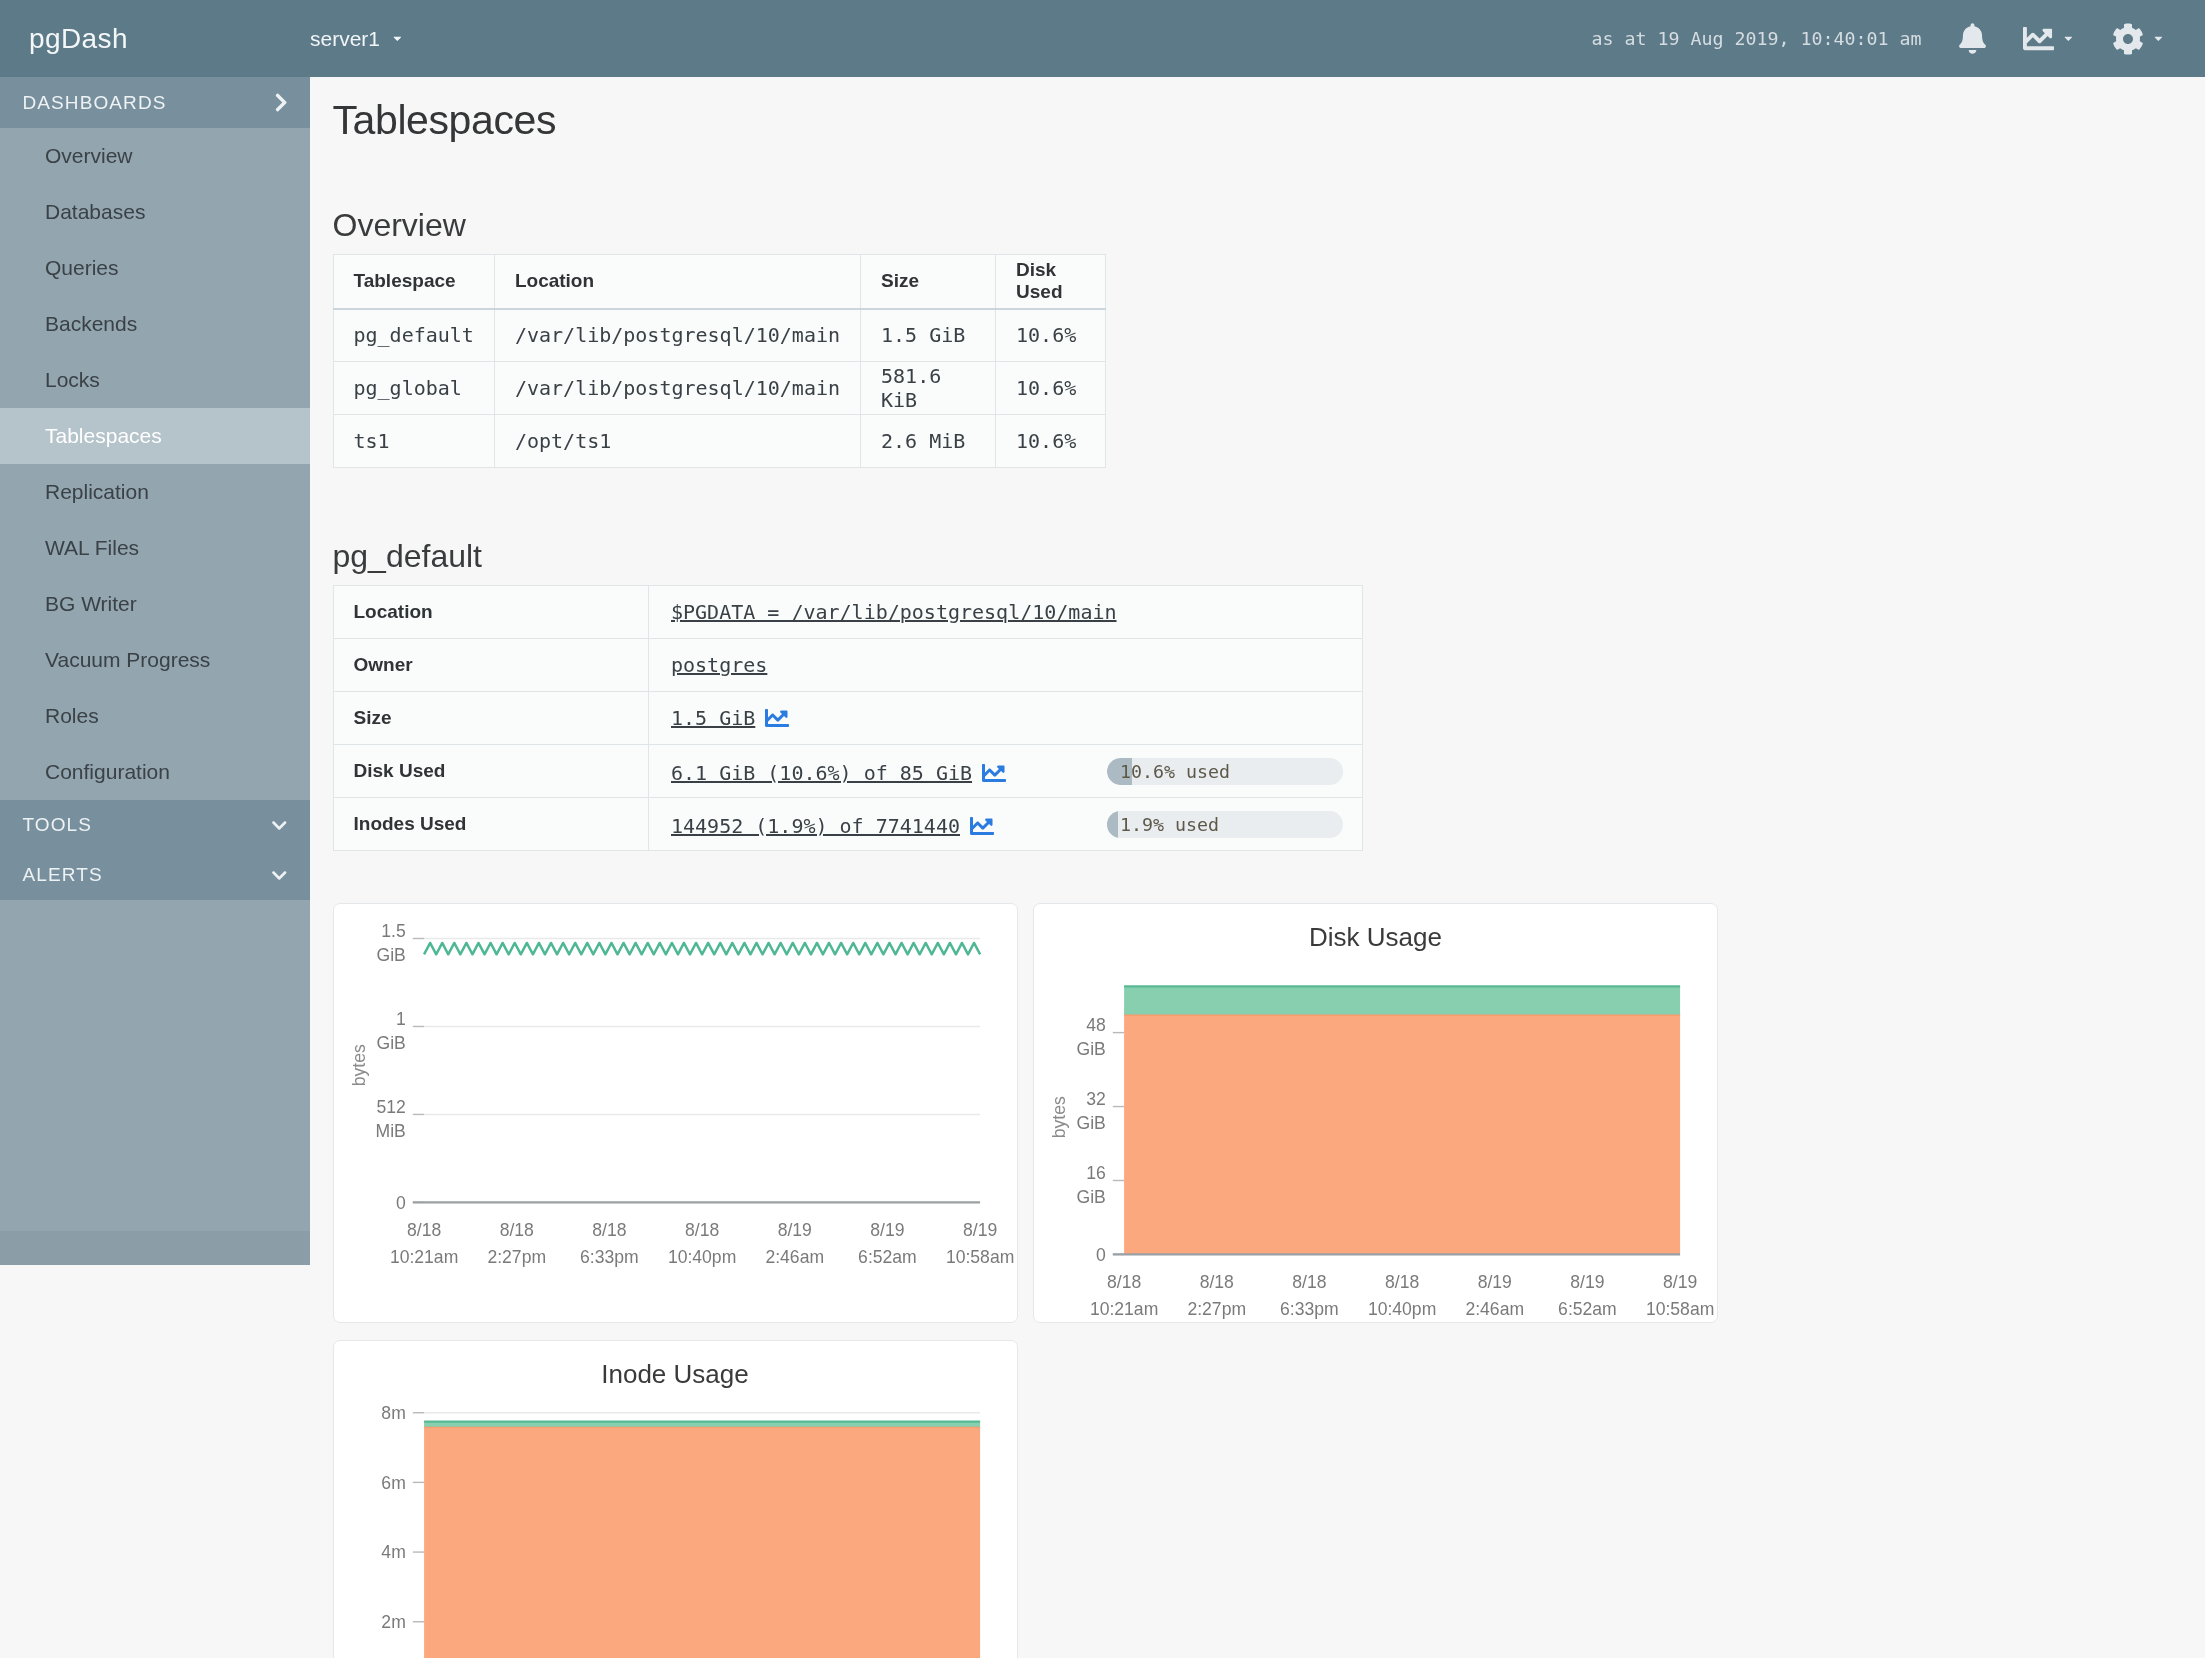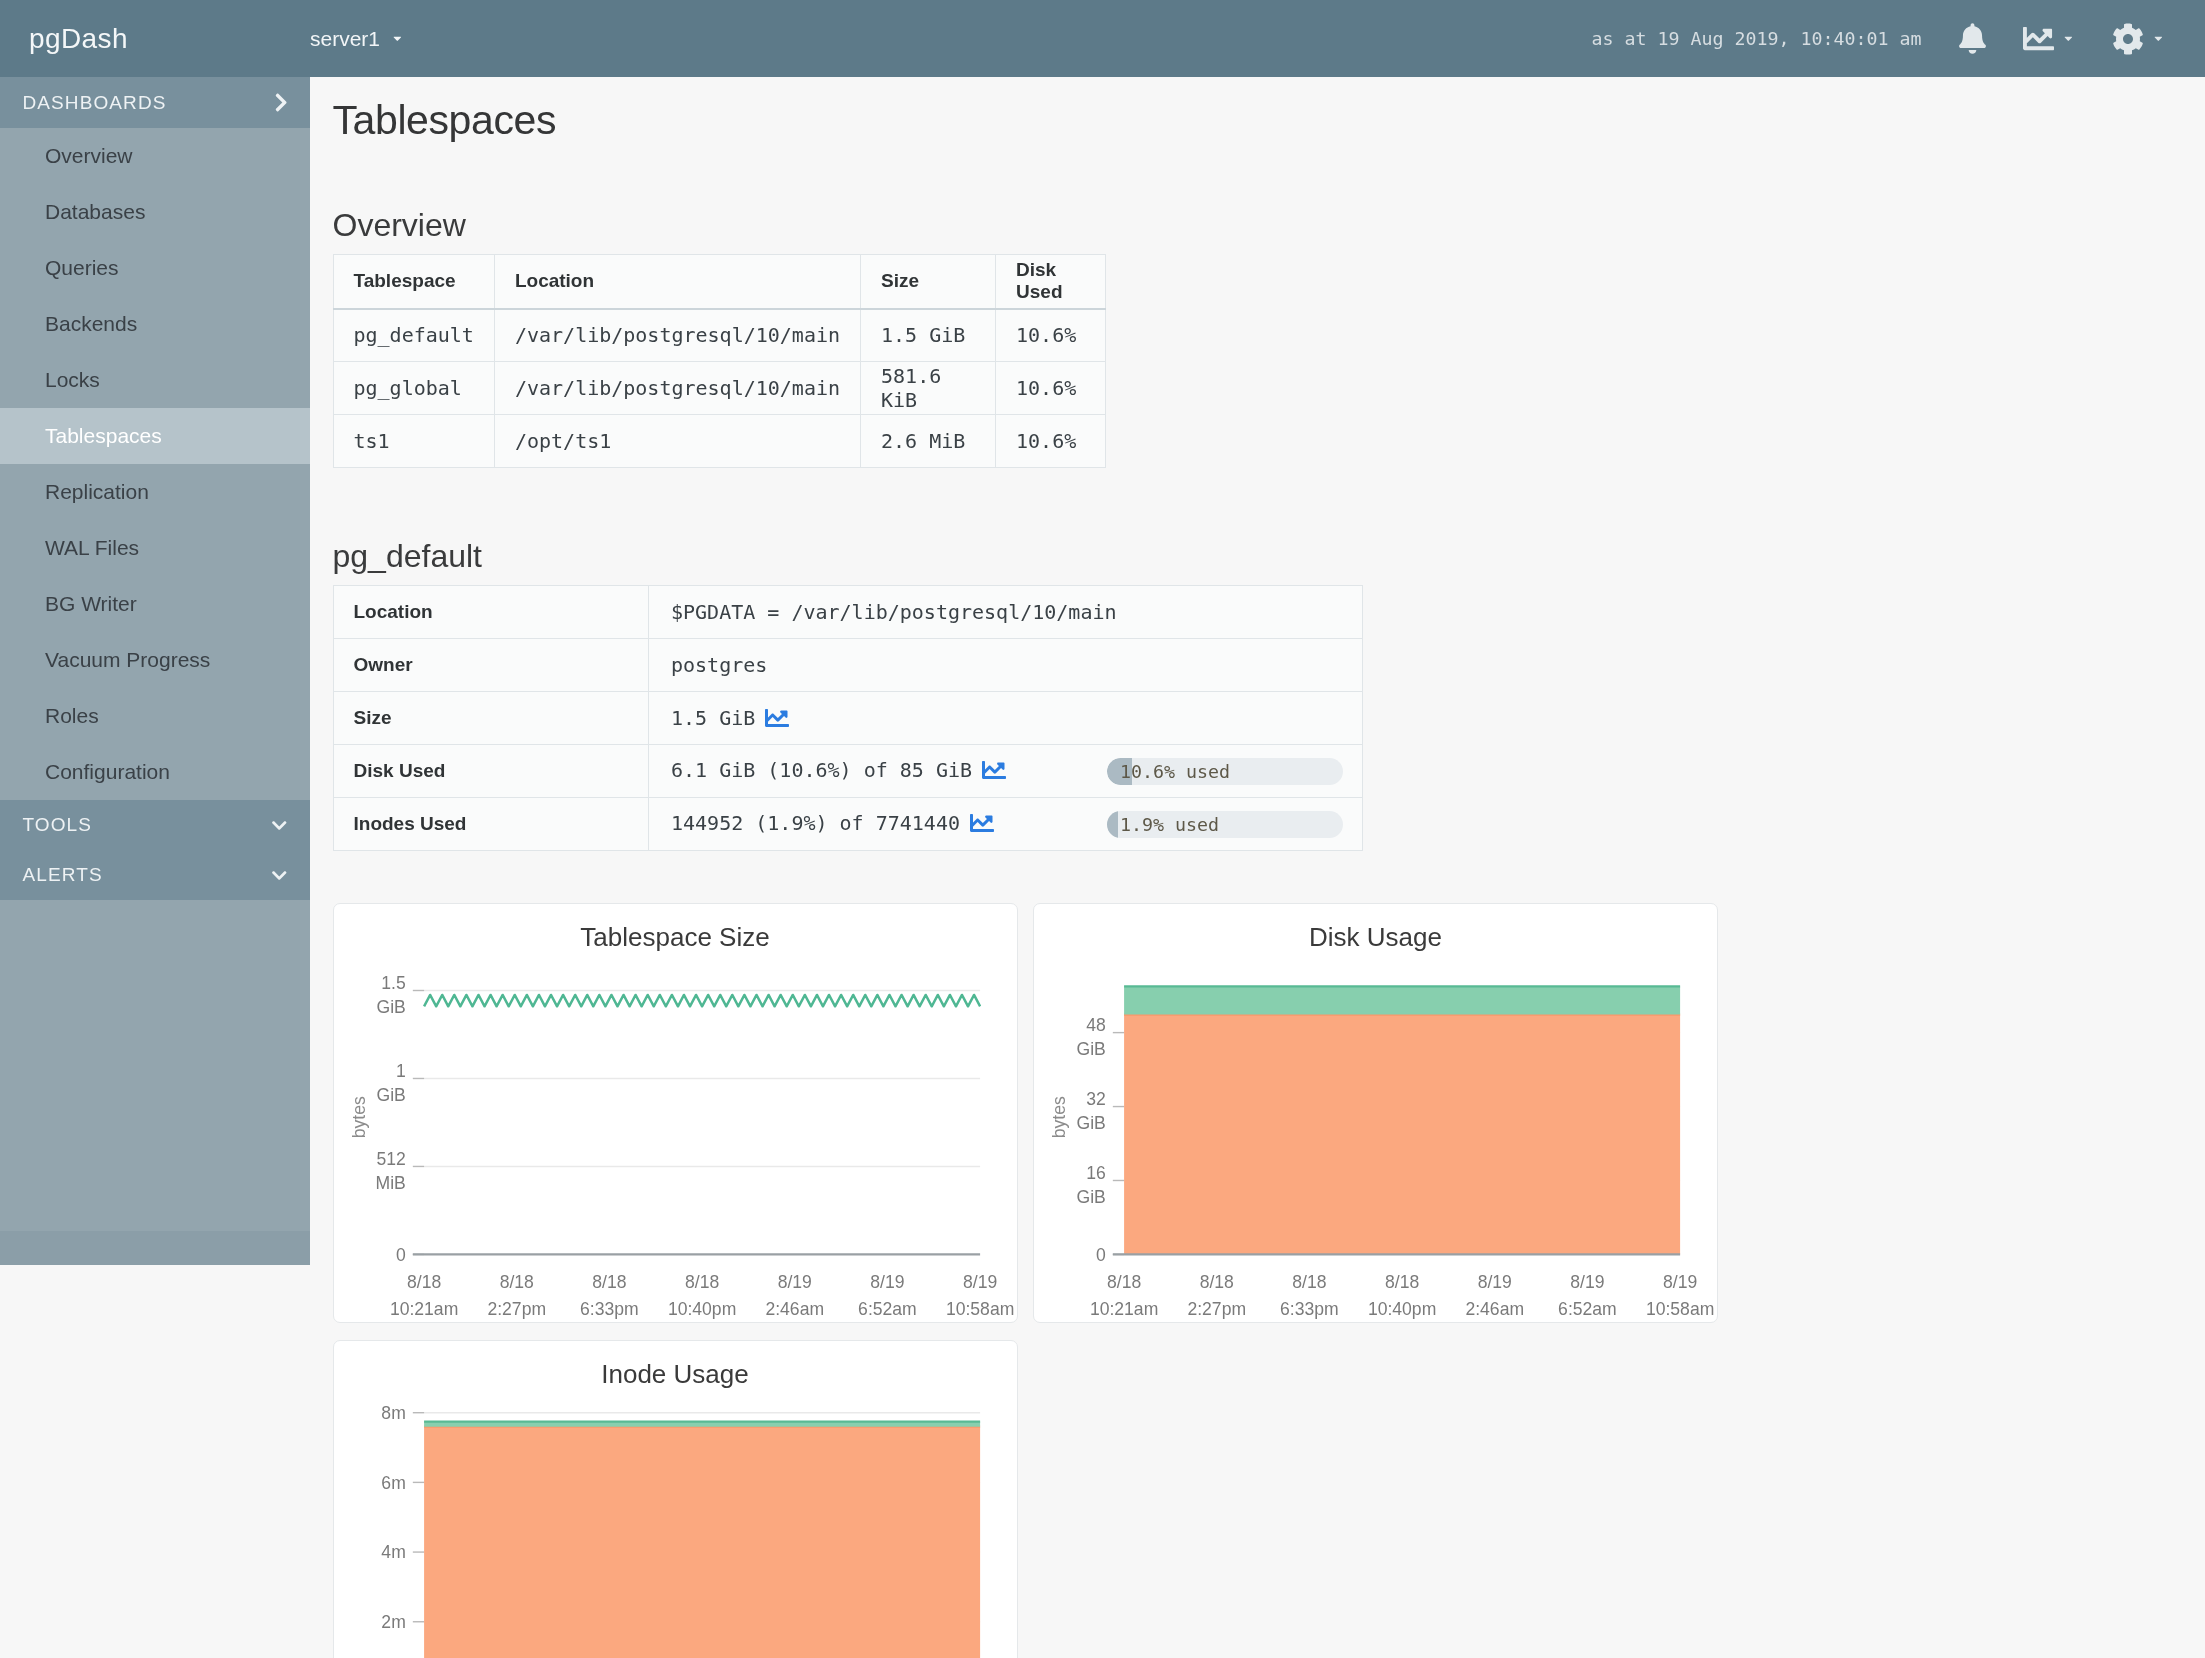--- a/index.html
+++ b/index.html
@@ -40,21 +40,21 @@
   thead th { border-bottom:2.1px solid #ccd5da; font-size:19px; font-weight:700; color:#303436;
              text-align:left; padding:0 20px; height:54px; }
   tbody td { font-family:"DejaVu Sans Mono", monospace; font-size:20px; color:#3a4146;
              padding:0 20px; height:53px; }
   .ov-table col.c0{width:149px} .ov-table col.c1{width:325px} .ov-table col.c2{width:135px} .ov-table col.c3{width:110px}
 
   .dt-table { width:1030px; }
   .dt-table td.lbl { font-family:"Liberation Sans", sans-serif; font-size:19px; font-weight:700;
                      color:#303436; width:315px; padding-left:20px; }
   .dt-table td.val { padding-left:22.5px; padding-right:18.3px; }
-  .val-flex { display:flex; align-items:flex-start; }
+  .val-flex { display:flex; align-items:flex-end;text-decoration:underline; }
   .chart-link { color:#2b7ce0; margin-left:10px; display:inline-flex; cursor:pointer; }
 
   .progress { margin-left:auto; width:236px; height:27px; border-radius:13.4px; background:#e9edf0;
               position:relative; overflow:hidden; flex:none; }
   .progress-fill { position:absolute; left:0; top:0; bottom:0; background:#abbac3; border-radius:13.4px 0 0 13.4px; }
   .progress-label { position:absolute; left:12.7px; top:50%; transform:translateY(-50%);
                     font-family:"DejaVu Sans Mono", monospace; font-size:18.3px; color:#5d5848; }
 
   
   .charts-row { display:flex; gap:15.5px; margin-top:52px; margin-bottom:17px; }
@@ -269,21 +269,20 @@
                 <span class="progress-label">1.9% used</span>
               </div>
             </div>
           </td>
         </tr>
       </tbody>
     </table>
 
     <div class="charts-row">
       <div class="card tall">
-        <h3>Tablespace Size</h3>
         <svg id="csvg0" width="682" height="366" viewBox="0 0 969 520">
             <line x1="112" x2="128" y1="424" y2="424" stroke="#b9b9b9" stroke-width="2"></line>
             <text x="102" y="433" text-anchor="end" font-size="25" fill="#7a7a7a">0</text>
             <line x1="128" x2="918" y1="299" y2="299" stroke="#e9e9e9" stroke-width="2"></line>
             <line x1="112" x2="128" y1="299" y2="299" stroke="#b9b9b9" stroke-width="2"></line>
             <text x="102" y="297" text-anchor="end" font-size="25" fill="#7a7a7a">512</text>
             <text x="102" y="331" text-anchor="end" font-size="25" fill="#7a7a7a">MiB</text>
             <line x1="128" x2="918" y1="174.00000000000003" y2="174.00000000000003" stroke="#e9e9e9" stroke-width="2"></line>
             <line x1="112" x2="128" y1="174.00000000000003" y2="174.00000000000003" stroke="#b9b9b9" stroke-width="2"></line>
             <text x="102" y="172.00000000000003" text-anchor="end" font-size="25" fill="#7a7a7a">1</text>

